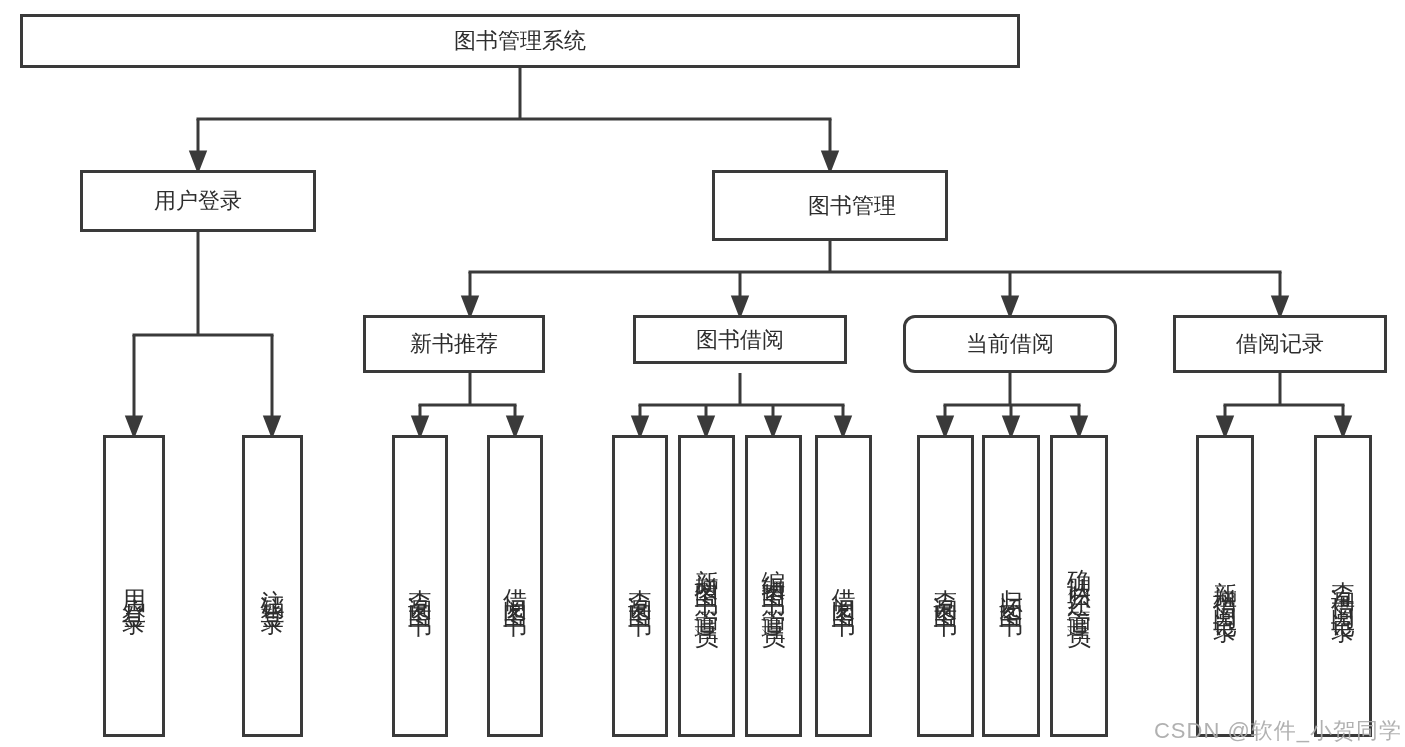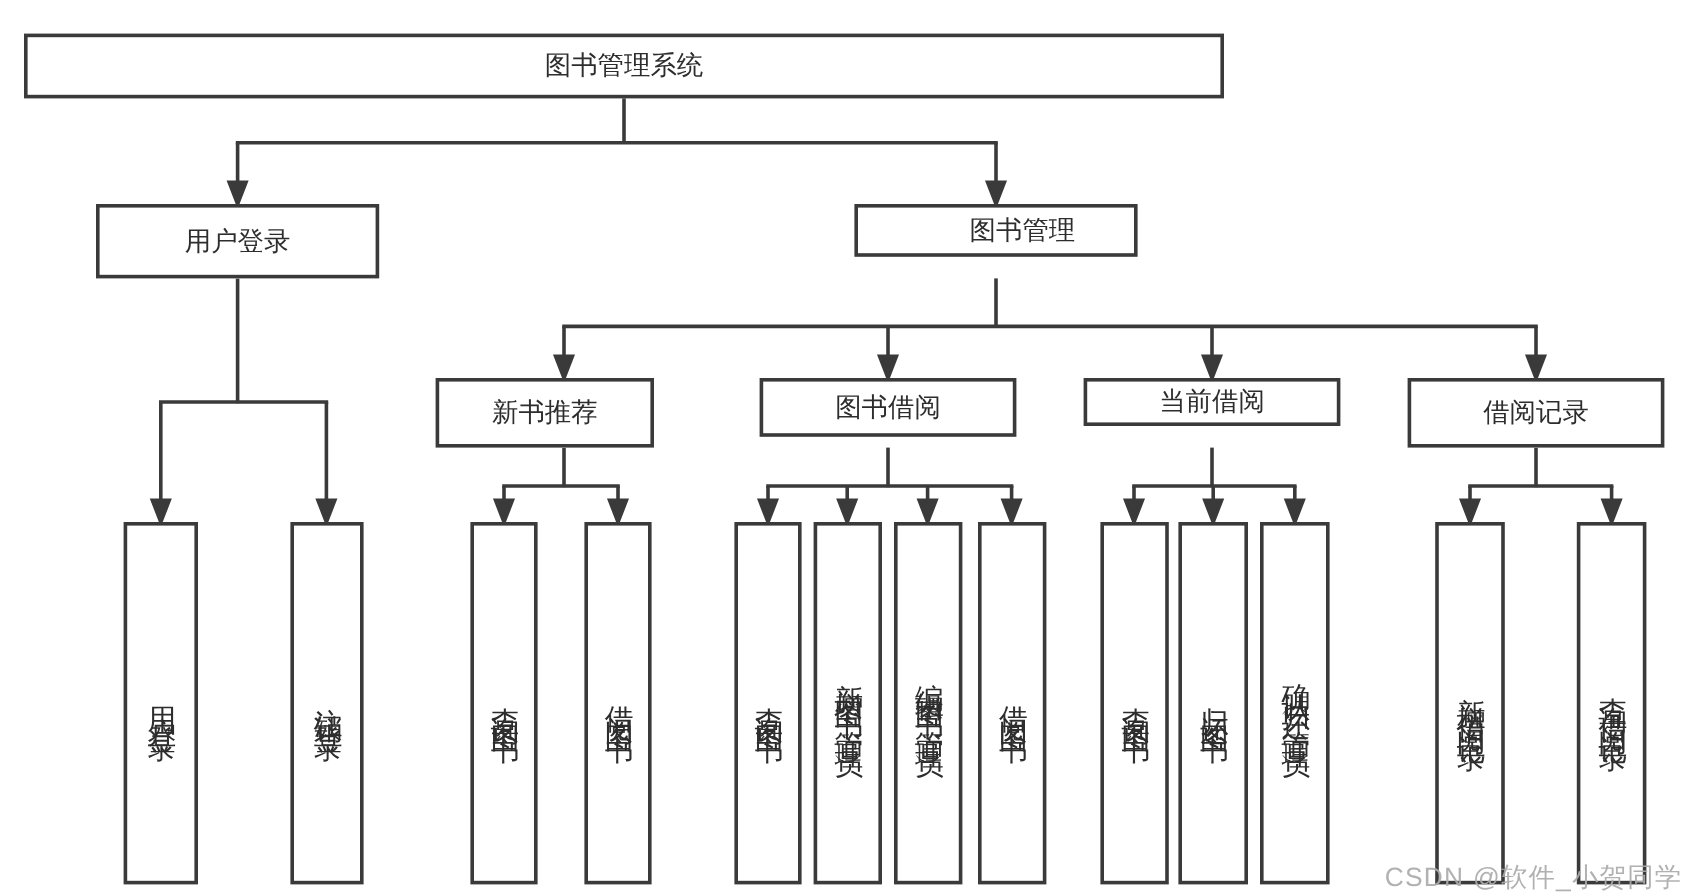--- a/index.html
+++ b/index.html
@@ -125,28 +125,28 @@
     <g stroke="#3a3a3a" stroke-width="3" fill="#3a3a3a">
       <line x1="1280" y1="373" x2="1280" y2="406"></line>
       <line x1="1223.5" y1="405" x2="1344.5" y2="405"></line>
       <line x1="1225" y1="405" x2="1225" y2="419"></line>
       <polygon points="1218,417 1232,417 1225,435"></polygon>
       <line x1="1343" y1="405" x2="1343" y2="419"></line>
       <polygon points="1336,417 1350,417 1343,435"></polygon>
     </g>
   </svg>
 
-  <div class="box" style="left:20px; top:28px; width:1000px; height:54px;">图书管理系统</div>
+  <div class="box" style="left:20px; top:14px; width:1000px; height:54px;">图书管理系统</div>
 
   <div class="box" style="left:80px; top:170px; width:236px; height:62px;">用户登录</div>
-  <div class="box" style="left:712px; top:170px; width:236px; height:44px;padding-left:44px;">图书管理</div>
+  <div class="box" style="left:712px; top:170px; width:236px; height:71px;padding-left:44px;">图书管理</div>
 
   <div class="box" style="left:363px; top:315px; width:182px; height:58px;">新书推荐</div>
   <div class="box" style="left:633px; top:315px; width:214px; height:49px;">图书借阅</div>
-  <div class="box" style="left:903px; top:315px; width:214px; height:40px;">当前借阅</div>
+  <div class="box" style="left:903px; top:315px; width:214px; height:58px;border-radius:12px;">当前借阅</div>
   <div class="box" style="left:1173px; top:315px; width:214px; height:58px;">借阅记录</div>
 
   <div class="leaf" style="left:103px; width:62px;">用户登录</div>
   <div class="leaf" style="left:242px; width:61px;">注销登录</div>
 
   <div class="leaf" style="left:392px; width:56px;">查询图书</div>
   <div class="leaf" style="left:487px; width:56px;">借阅图书</div>
 
   <div class="leaf" style="left:612px; width:56px;">查询图书</div>
   <div class="leaf" style="left:678px; width:57px;">新增图书（管理员）</div>

